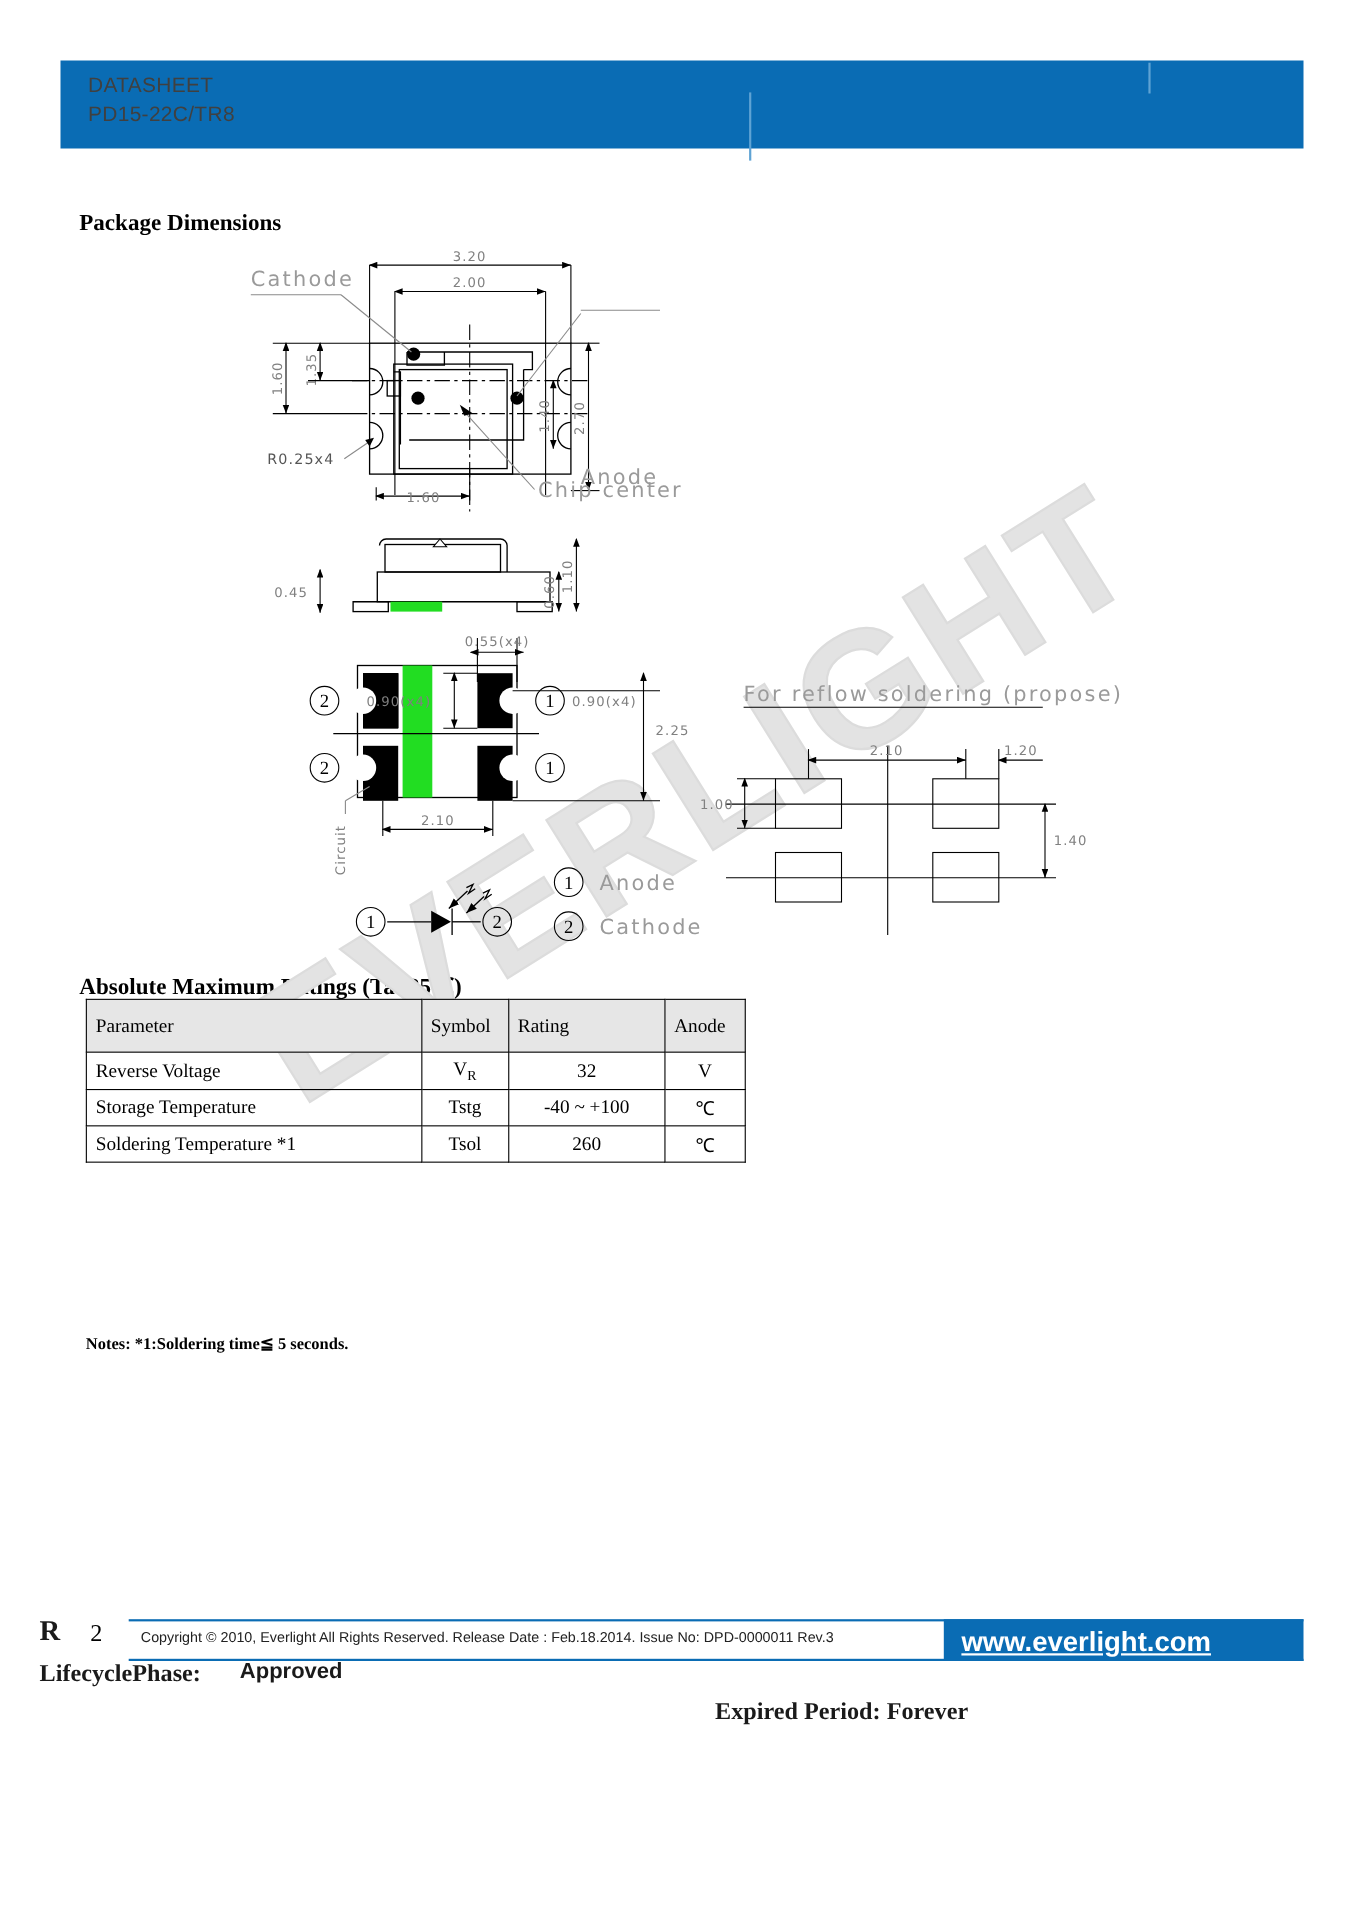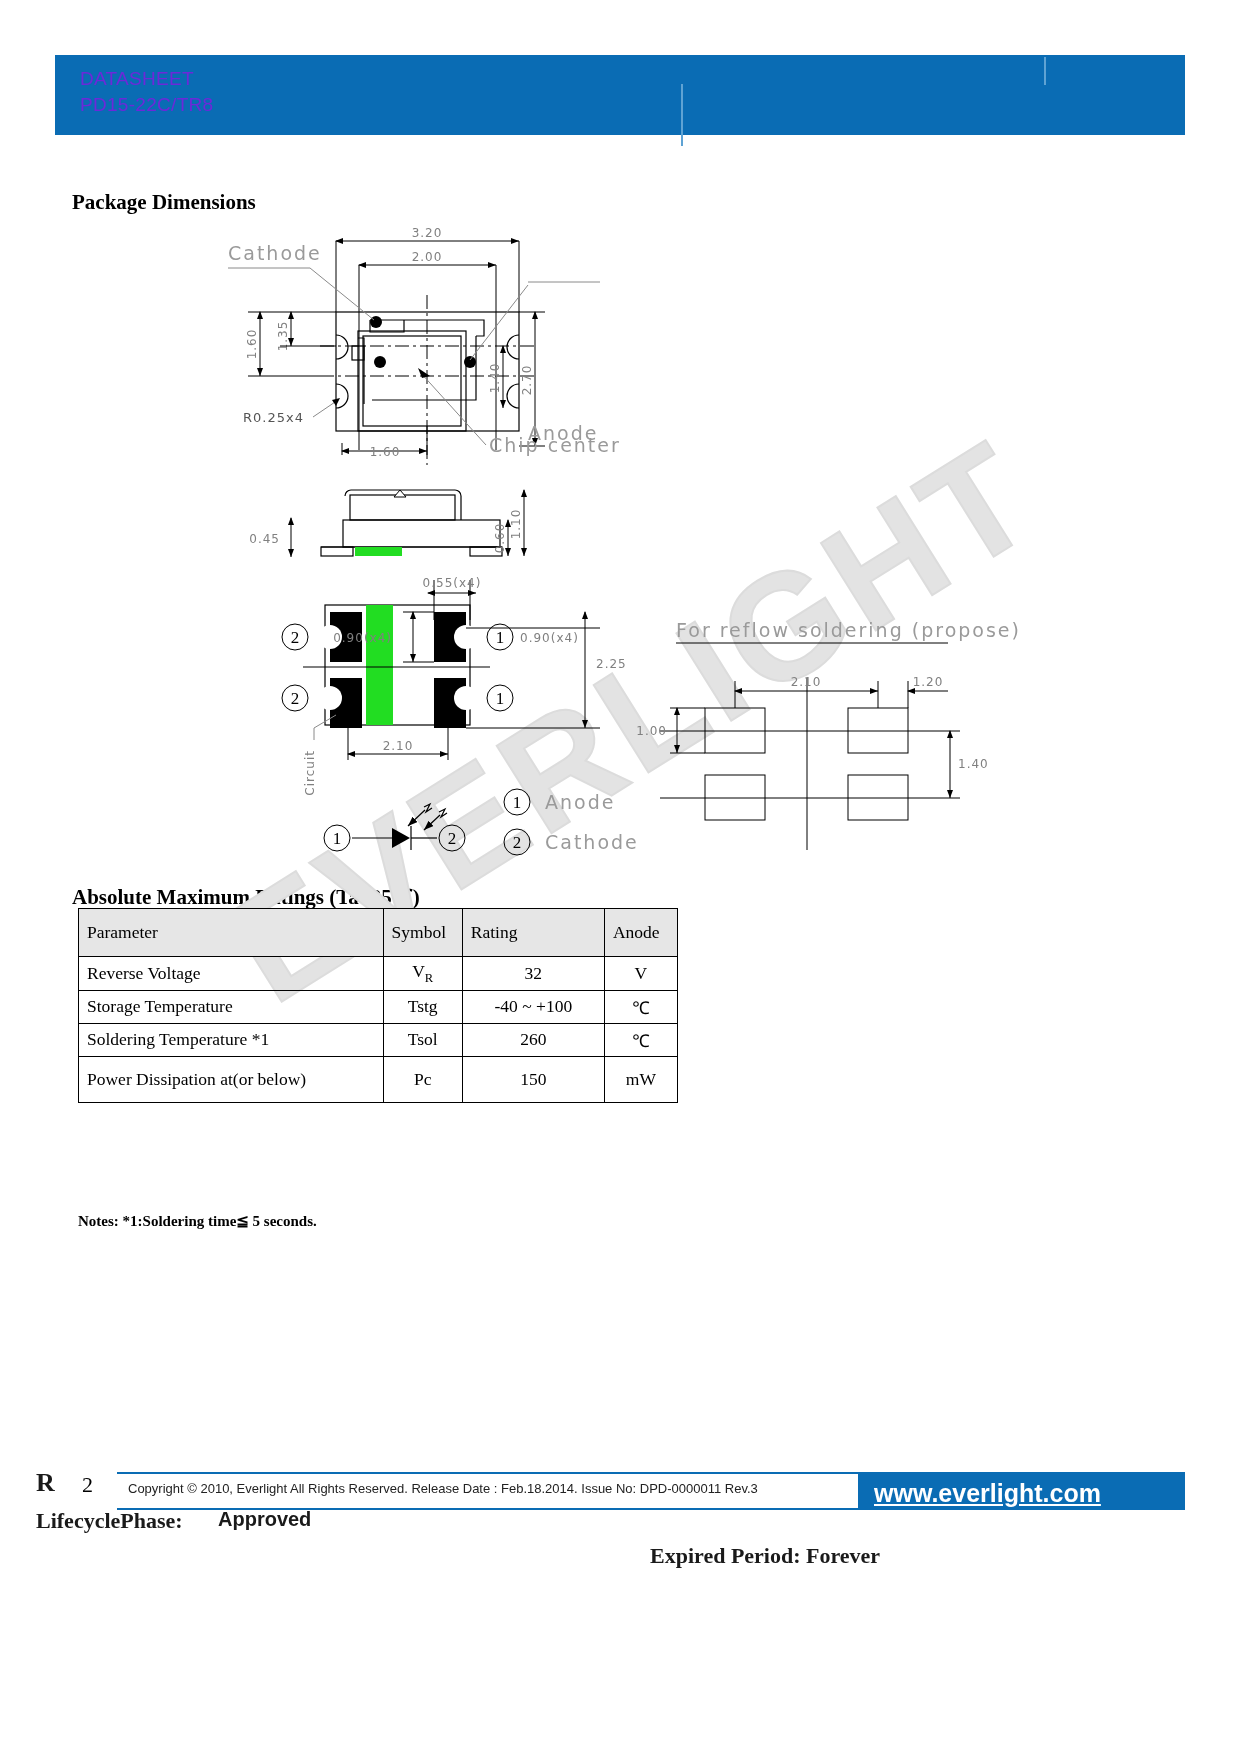--- a/index.html
+++ b/index.html
@@ -14,21 +14,21 @@
   .page { position:absolute; inset:0; }
 
   
   .header-bar{
     position:absolute; left:55px; top:55px; width:1130px; height:80px;
     background:#0a6cb4;
   }
   .header-title{
     position:absolute; left:80px; top:66px;
     font-family:"Liberation Sans", sans-serif;
-    font-size:19px; line-height:26px; color:#6d28d9; letter-spacing:.3px;
+    font-size:19px; line-height:26px; color:#404040; letter-spacing:.3px;
   }
   .hdr-tick{ position:absolute; background:#5fa3d4; width:2px; }
   .hdr-tick.a{ left:681px; top:84px; height:62px; }
   .hdr-tick.b{ left:1044px; top:57px; height:28px; }
 
   
   .sec-h{
     position:absolute;
     font-family:"Liberation Serif", serif;
     font-weight:bold; font-size:21px; color:#000;
@@ -406,26 +406,20 @@
         <td class="s">Tstg</td>
         <td class="r">-40 ~ +100</td>
         <td class="u">℃</td>
       </tr>
       <tr>
         <td class="p">Soldering Temperature    *1</td>
         <td class="s">Tsol</td>
         <td class="r">260</td>
         <td class="u">℃</td>
       </tr>
-      <tr>
-        <td class="p tall">Power Dissipation at(or below)</td>
-        <td class="s tall">Pc</td>
-        <td class="r tall">150</td>
-        <td class="u tall">mW</td>
-      </tr>
     </tbody>
   </table>
 
   <div class="notes">Notes: *1:Soldering time≦ 5 seconds.</div>
 
   <div class="footer-strip"></div>
   <div class="footer-url-box"></div>
   <div class="page-num">2</div>
   <div class="footer-copy">Copyright © 2010, Everlight All Rights Reserved. Release Date : Feb.18.2014. Issue No: DPD-0000011 Rev.3</div>
   <a class="footer-url" href="#">www.everlight.com</a>

